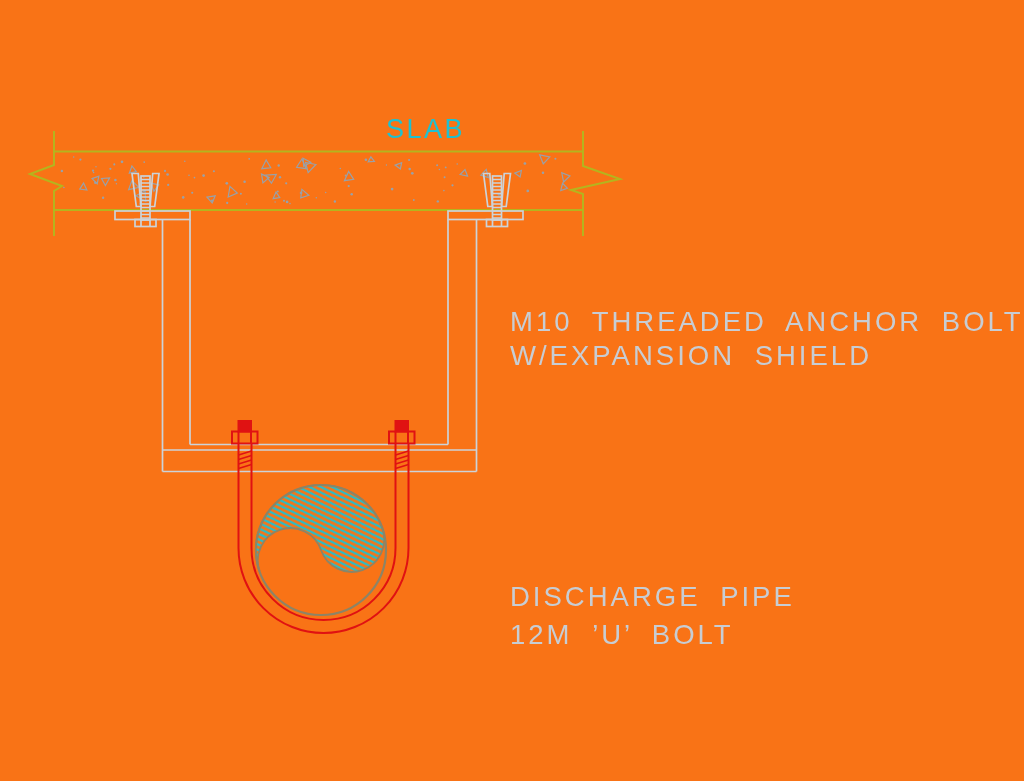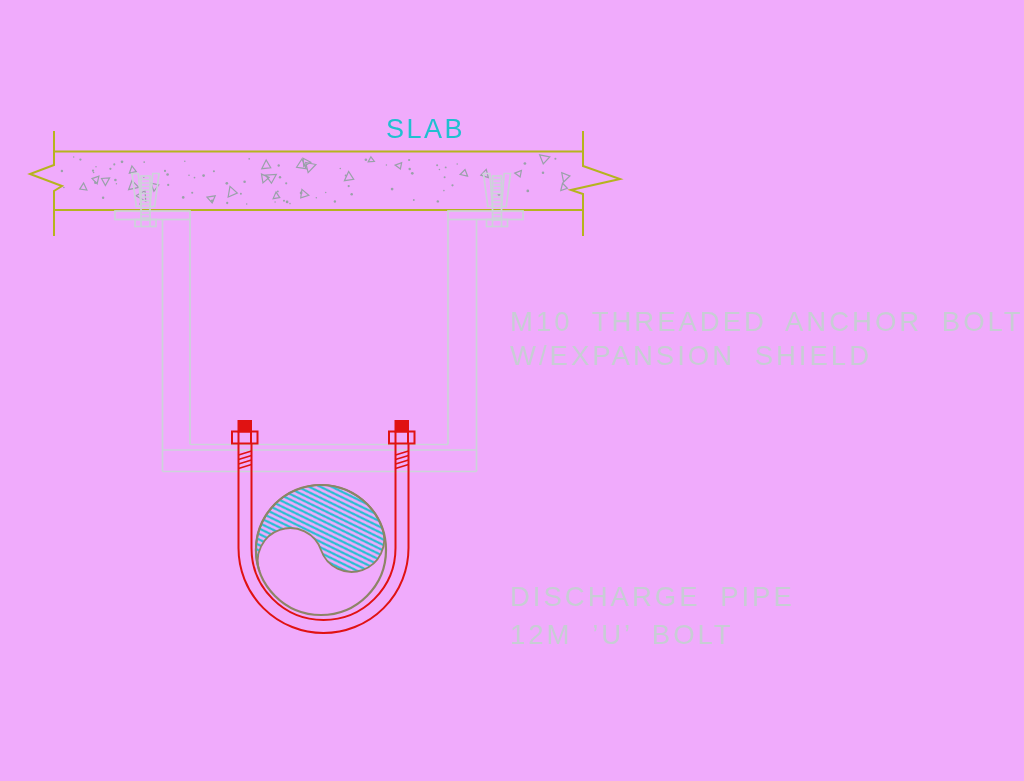--- a/index.html
+++ b/index.html
@@ -1,17 +1,17 @@
 <!DOCTYPE html>
 <html><head>
 <meta charset="utf-8">
 <style>
   html,body{margin:0;padding:0;}
   body{background:#212a33;}
-  .stage{position:relative;width:1024px;height:781px;background:#f0abfc;overflow:hidden;}
+  .stage{position:relative;width:1024px;height:781px;background:#f97316;overflow:hidden;}
   svg{display:block;}
   .cad-text{font-family:"Liberation Sans","DejaVu Sans",sans-serif;}
   .note-text{font-size:27.5px;letter-spacing:3px;word-spacing:9px;}
   .slab-text{font-size:27px;letter-spacing:2.5px;word-spacing:8px;}
   path,rect,circle,line{vector-effect:none;}
 </style>
 </head>
 <body>
 
 <div class="stage">

